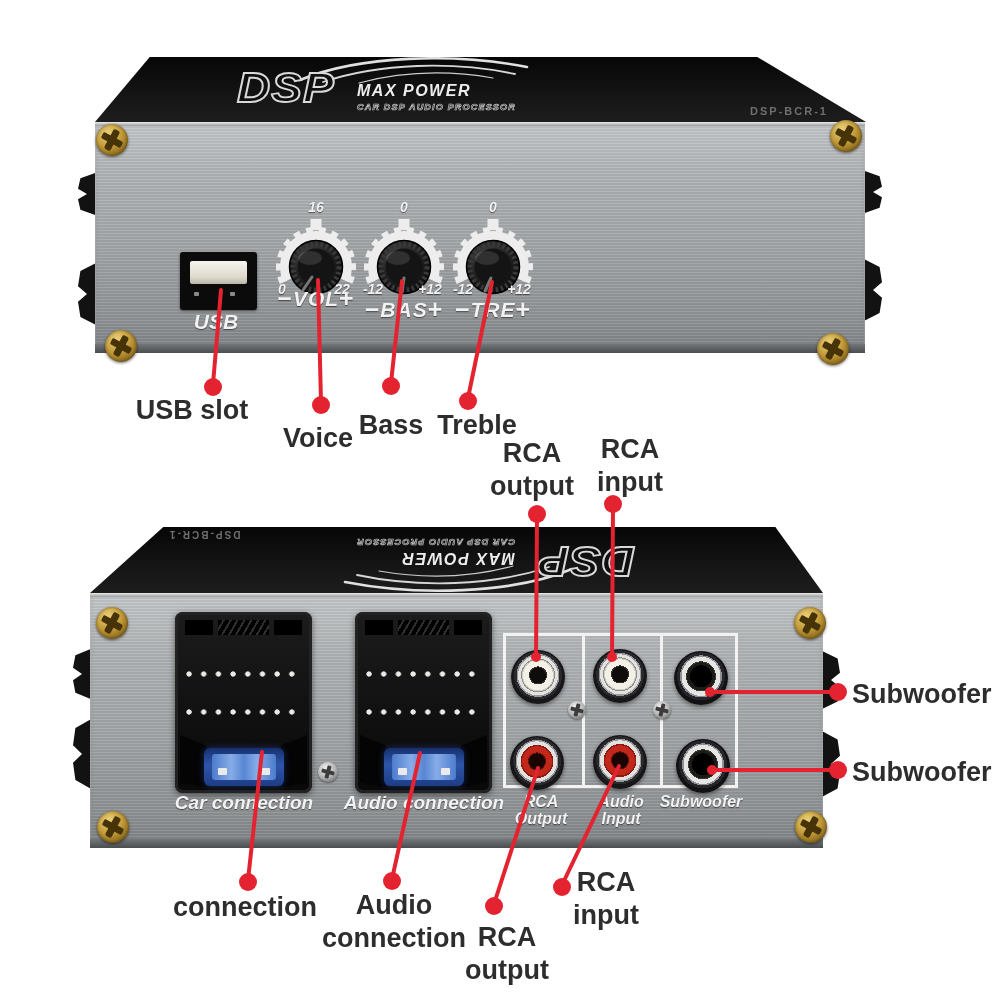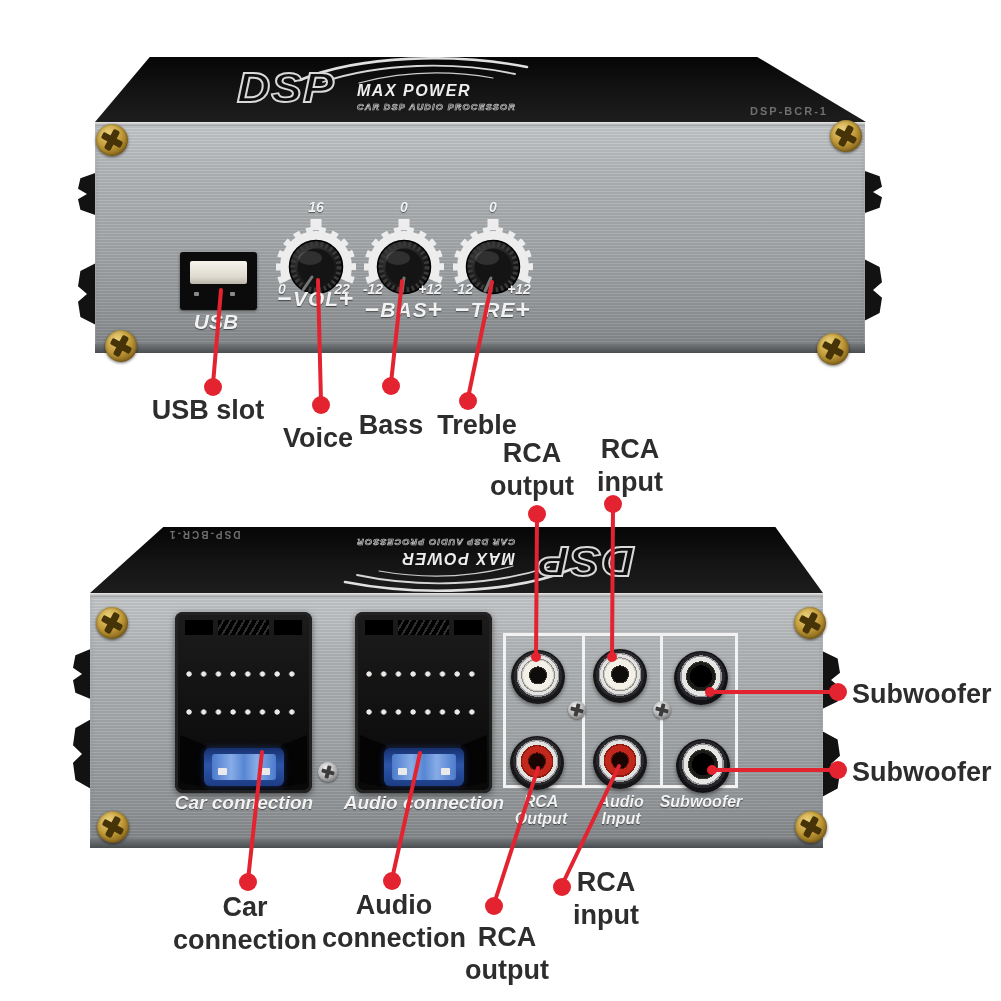--- a/index.html
+++ b/index.html
@@ -324,36 +324,35 @@
     <circle class="red-dot" cx="710" cy="692" r="5"></circle>
     <circle class="red-dot" cx="712" cy="770" r="5"></circle>
     <circle class="red-dot" cx="838" cy="692" r="9"></circle>
     <circle class="red-dot" cx="838" cy="770" r="9"></circle>
     <circle class="red-dot" cx="248" cy="882" r="9"></circle>
     <circle class="red-dot" cx="392" cy="881" r="9"></circle>
     <circle class="red-dot" cx="494" cy="906" r="9"></circle>
     <circle class="red-dot" cx="562" cy="887" r="9"></circle>
   </svg>
 
-  <div class="callout" style="left:208px;top:394px;">USB slot</div>
+  <div class="callout" style="left:192px;top:394px;">USB slot</div>
   <div class="callout" style="left:318px;top:422px;">Voice</div>
   <div class="callout" style="left:391px;top:391px;margin-top:18px;">Bass</div>
   <div class="callout" style="left:471px;top:409px;margin-left:6px;">Treble</div>
   <div class="callout" style="left:532px;top:437px;">
     <div>RCA</div>
     <div>output</div>
   </div>
   <div class="callout" style="left:630px;top:433px;">
     <div>RCA</div>
     <div>input</div>
   </div>
   <div class="callout la" style="left:852px;top:678px;">Subwoofer</div>
   <div class="callout la" style="left:852px;top:756px;">Subwoofer</div>
   <div class="callout" style="left:245px;top:891px;">
-    <div>Car</div>
     <div>connection</div>
   </div>
   <div class="callout" style="left:394px;top:889px;">
     <div>Audio</div>
     <div>connection</div>
   </div>
   <div class="callout" style="left:507px;top:921px;">
     <div>RCA</div>
     <div>output</div>
   </div>

